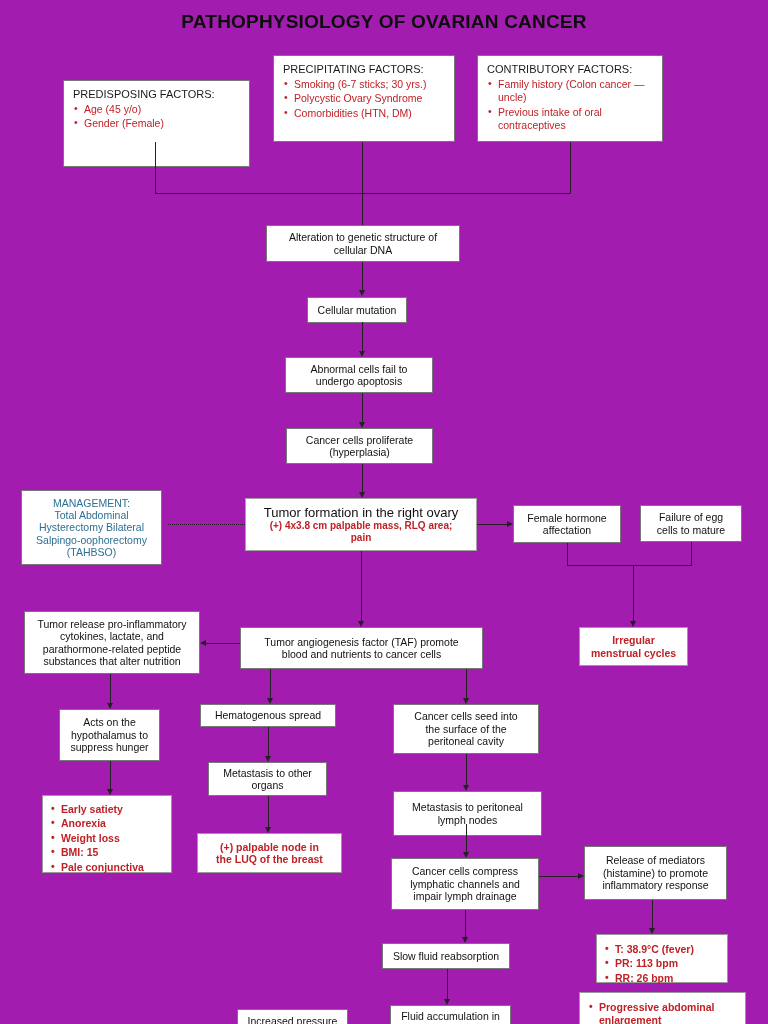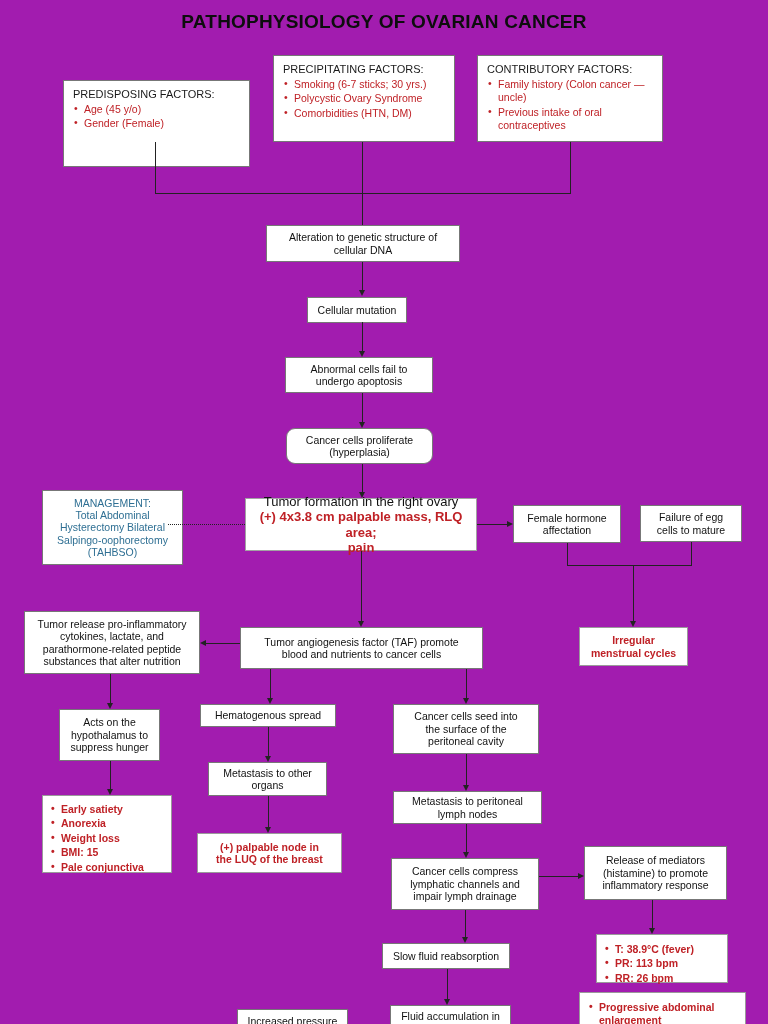--- a/index.html
+++ b/index.html
@@ -70,33 +70,33 @@
       <li>Family history (Colon cancer —uncle)</li>
       <li>Previous intake of oral contraceptives</li>
     </ul>
   </div>
 
   <div class="box ctr pre" style="left:266px;top:225px;width:194px;height:37px;">Alteration to genetic structure of
 cellular DNA</div>
   <div class="box ctr pre" style="left:307px;top:297px;width:100px;height:26px;">Cellular mutation</div>
   <div class="box ctr pre" style="left:285px;top:357px;width:148px;height:36px;">Abnormal cells fail to
 undergo apoptosis</div>
-  <div class="box ctr pre" style="left:286px;top:428px;width:147px;height:36px;border-radius:9px;">Cancer cells proliferate
+  <div class="box ctr pre" style="left:286px;top:428px;width:147px;height:36px;">Cancer cells proliferate
 (hyperplasia)</div>
 
-  <div class="box ctr pre blue" style="left:42px;top:490px;width:141px;height:75px;">MANAGEMENT:
+  <div class="box ctr pre blue" style="left:21px;top:490px;width:141px;height:75px;">MANAGEMENT:
 Total Abdominal
 Hysterectomy Bilateral
 Salpingo-oophorectomy
 (TAHBSO)</div>
 
   <div class="box ctr" style="left:245px;top:498px;width:232px;height:53px;border-color:#a3a3a3;">
     <div>
       <div style="font-size:13px;">Tumor formation in the right ovary</div>
-      <div class="redb pre" style="font-size:13px;">(+) 4x3.8 cm palpable mass, RLQ area;
+      <div class="redb pre" style="font-size:10px;">(+) 4x3.8 cm palpable mass, RLQ area;
 pain</div>
     </div>
   </div>
 
   <div class="box ctr pre" style="left:513px;top:505px;width:108px;height:38px;">Female hormone
 affectation</div>
   <div class="box ctr pre" style="left:640px;top:505px;width:102px;height:37px;">Failure of egg
 cells to mature</div>
   <div class="box ctr pre redb" style="left:579px;top:627px;width:109px;height:39px;border-color:#9a9a9a;">Irregular
 menstrual cycles</div>
@@ -124,21 +124,21 @@
 
   <div class="box ctr" style="left:200px;top:704px;width:136px;height:23px;">Hematogenous spread</div>
   <div class="box ctr pre" style="left:208px;top:762px;width:119px;height:34px;">Metastasis to other
 organs</div>
   <div class="box ctr pre redb" style="left:197px;top:833px;width:145px;height:40px;border-color:#9a9a9a;">(+) palpable node in
 the LUQ of the breast</div>
 
   <div class="box ctr pre" style="left:393px;top:704px;width:146px;height:50px;">Cancer cells seed into
 the surface of the
 peritoneal cavity</div>
-  <div class="box ctr pre" style="left:393px;top:791px;width:149px;height:33px;">Metastasis to peritoneal
+  <div class="box ctr pre" style="left:393px;top:791px;width:149px;height:45px;">Metastasis to peritoneal
 lymph nodes</div>
   <div class="box ctr pre" style="left:391px;top:858px;width:148px;height:52px;">Cancer cells compress
 lymphatic channels and
 impair lymph drainage</div>
   <div class="box ctr pre" style="left:584px;top:846px;width:143px;height:54px;">Release of mediators
 (histamine) to promote
 inflammatory response</div>
 
   <div class="box tl redb" style="left:596px;top:934px;width:132px;height:49px;padding:6px 7px;border-color:#9a9a9a;">
     <ul class="blt">

